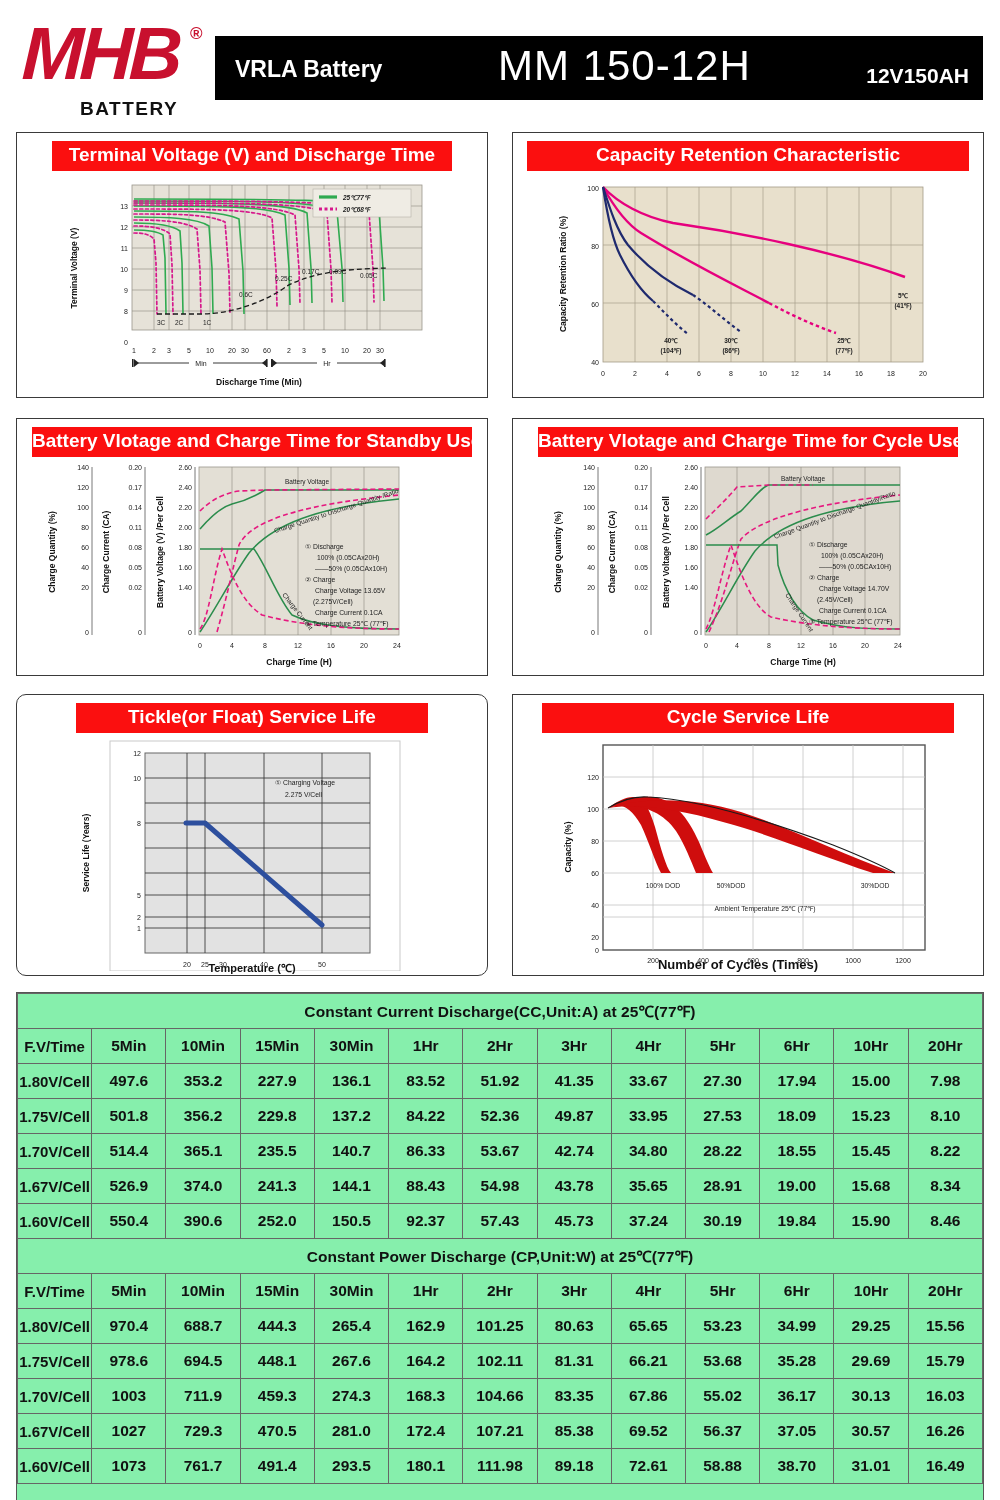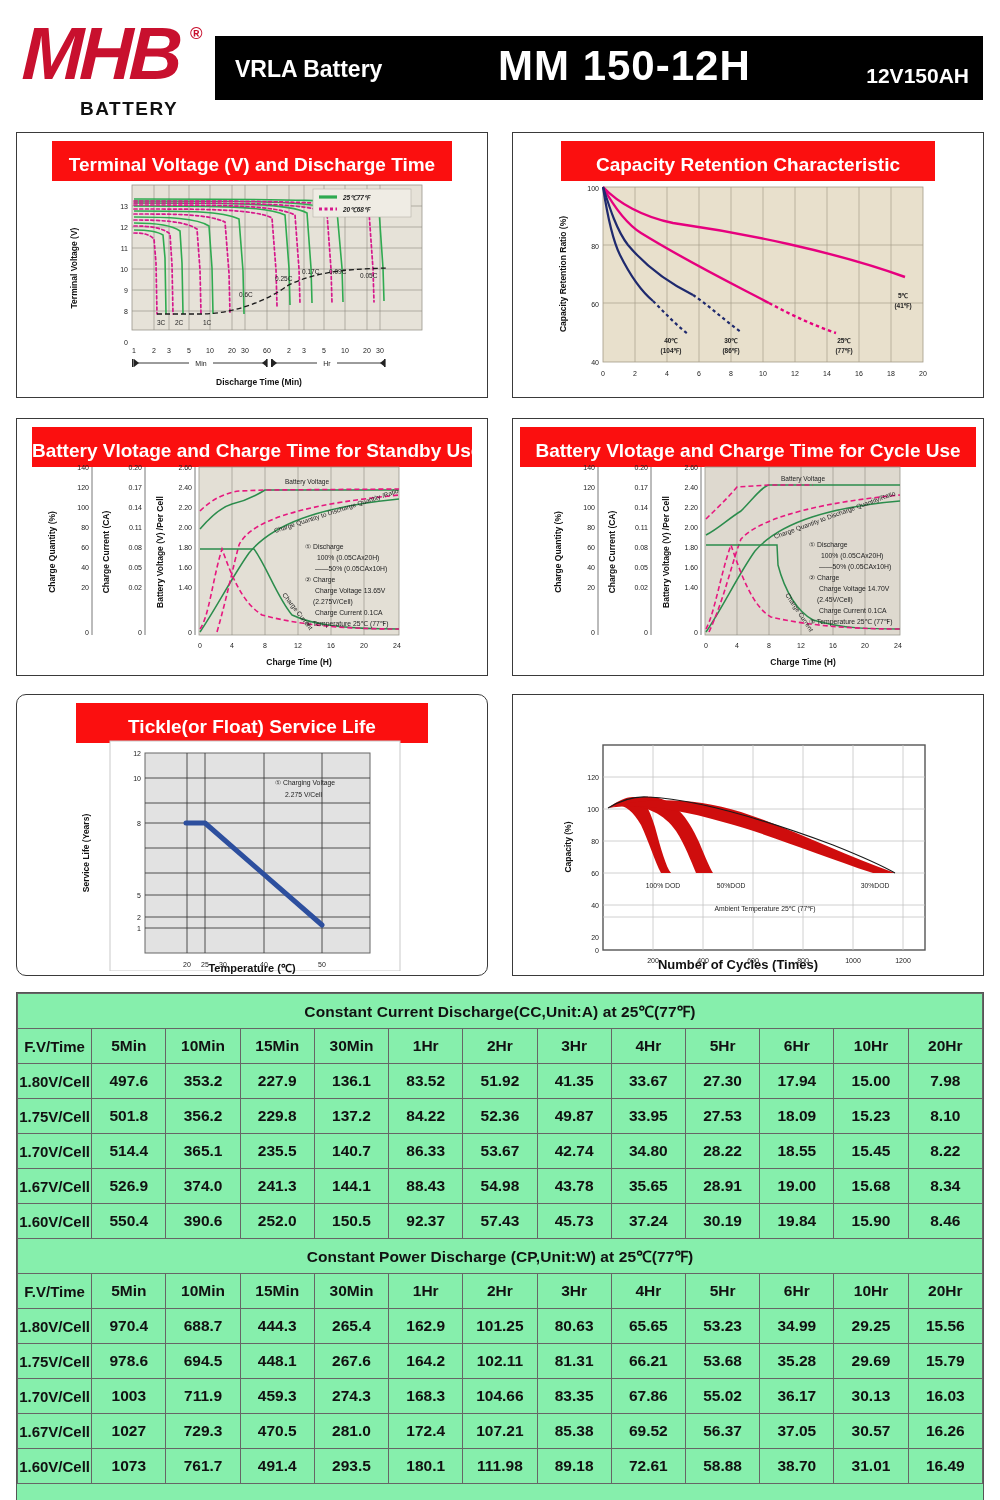--- a/index.html
+++ b/index.html
@@ -7,26 +7,26 @@
   .page{position:relative;width:1000px;height:1500px;overflow:hidden;}
 
   
   .header{position:absolute;left:0;top:0;width:1000px;height:122px;}
   .logo{position:absolute;left:22px;top:18px;width:190px;height:100px;}
   .logo-mhb{font-family:"Liberation Sans",sans-serif;font-weight:bold;font-size:74px;color:#c8102e;letter-spacing:-4px;line-height:72px;position:absolute;left:0;top:0;font-style:italic;transform:skewX(-2deg);}
   .logo-reg{position:absolute;left:168px;top:6px;font-size:17px;color:#c8102e;font-weight:bold;}
   .logo-battery{position:absolute;left:58px;top:80px;font-size:19px;font-weight:bold;color:#111;letter-spacing:1.5px;}
   .redbar{position:absolute;left:215px;top:36px;width:768px;height:64px;background:#000000;}
   .redbar .vrla{position:absolute;left:20px;top:20px;color:#fff;font-size:23px;font-weight:bold;}
-  .redbar .model{position:absolute;left:283px;top:6px;color:#fff;font-size:42px;font-weight:bold;letter-spacing:1px;}
+  .redbar .model{position:absolute;left:283px;top:6px;color:#fff;font-size:42px;font-weight:normal;letter-spacing:1px;}
   .redbar .cap{position:absolute;right:14px;top:28px;color:#fff;font-size:21px;font-weight:bold;}
 
   
   .panel{position:absolute;background:#fff;border:1.5px solid #3a3a3a;box-sizing:border-box;}
-  .panel-title{position:absolute;left:50%;transform:translateX(-50%);top:8px;background:#fb0f0f;color:#fff;text-align:center;font-size:19px;font-weight:bold;padding:13px 0 5px 0;white-space:nowrap;line-height:22px;}
+  .panel-title{position:absolute;left:50%;transform:translateX(-50%);top:8px;background:#fb0f0f;color:#fff;text-align:center;font-size:19px;font-weight:bold;padding:3px 0 5px 0;white-space:nowrap;line-height:22px;}
   .plotwrap{position:absolute;}
   svg{display:block;}
   .axlab{font-family:"Liberation Sans",sans-serif;font-size:7px;fill:#222;}
   .axtitle{font-family:"Liberation Sans",sans-serif;font-size:8.5px;fill:#111;font-weight:bold;}
   .curvelab{font-family:"Liberation Sans",sans-serif;font-size:6.5px;fill:#222;}
   .notelab{font-family:"Liberation Sans",sans-serif;font-size:6.8px;fill:#222;}
 
   
   .tablebox{position:absolute;left:16px;top:992px;width:968px;height:552px;border:1.5px solid #555;box-sizing:border-box;background:#86efac;}
   table.dt{border-collapse:collapse;width:100%;table-layout:fixed;}
@@ -168,21 +168,21 @@
         <rect x="172" y="183" width="24" height="14" fill="#fff"></rect>
         <text class="axlab" x="184" y="193" text-anchor="middle">Min</text>
         <rect x="300" y="183" width="20" height="14" fill="#fff"></rect>
         <text class="axlab" x="310" y="193" text-anchor="middle">Hr</text>
         <text class="axtitle" x="242" y="212" text-anchor="middle" font-size="9">Discharge Time (Min)</text>
       </svg>
     </div>
   </div>
 
   <div class="panel" style="left:512px;top:132px;width:472px;height:266px;">
-    <div class="panel-title" style="width:374px;">Capacity Retention Characteristic</div>
+    <div class="panel-title" style="width:442px;">Capacity Retention Characteristic</div>
     <div class="plotwrap" style="left:0;top:40px;">
       <svg width="470" height="220" viewBox="0 0 470 220">
         <rect x="90" y="14" width="320" height="175" fill="#e8e0cc" stroke="#a39b87" stroke-width="0.8"></rect>
         <g stroke="#a79f8b" stroke-width="0.7">
           <line x1="90" y1="72" x2="410" y2="72"></line>
             <line x1="90" y1="130" x2="410" y2="130"></line>
           <line x1="122" y1="14" x2="122" y2="189"></line>
             <line x1="154" y1="14" x2="154" y2="189"></line>
           <line x1="186" y1="14" x2="186" y2="189"></line>
             <line x1="218" y1="14" x2="218" y2="189"></line>
@@ -324,21 +324,21 @@
             <text x="314" y="191">16</text>
             <text x="347" y="191">20</text>
             <text x="380" y="191">24</text>
         </g>
         <text class="axtitle" x="282" y="208" text-anchor="middle" font-size="9.5">Charge Time (H)</text>
       </svg>
     </div>
   </div>
 
   <div class="panel" style="left:512px;top:418px;width:472px;height:258px;">
-    <div class="panel-title" style="width:456px;">Battery Vlotage and Charge Time for Cycle Use</div>
+    <div class="panel-title" style="width:420px;">Battery Vlotage and Charge Time for Cycle Use</div>
     <div class="plotwrap" style="left:0;top:38px;">
       <svg width="470" height="215" viewBox="0 0 470 215">
         <g stroke="#555" stroke-width="0.8">
           <line x1="85" y1="10" x2="85" y2="178"></line>
           <line x1="138" y1="10" x2="138" y2="178"></line>
           <line x1="188" y1="10" x2="188" y2="178"></line>
         </g>
         <g class="axlab" text-anchor="end" font-size="7">
           <text x="82" y="13">140</text>
             <text x="82" y="33">120</text>
@@ -459,20 +459,21 @@
             <text x="206" y="232">30</text>
           <text x="247" y="232">40</text>
             <text x="305" y="232">50</text>
         </g>
       </svg>
       <div style="position:absolute;left:0;top:225px;width:470px;text-align:center;font-size:11px;font-weight:bold;color:#111;">Temperature (℃)</div>
     </div>
   </div>
 
   <div class="panel" style="left:512px;top:694px;width:472px;height:282px;">
+    <div class="panel-title" style="width:412px;">Cycle Service Life</div>
     <div class="plotwrap" style="left:0;top:42px;">
       <svg width="470" height="234" viewBox="0 0 470 234">
         <rect x="90" y="8" width="322" height="205" fill="#fff" stroke="#555" stroke-width="1.4"></rect>
         <g stroke="#c4c4c4" stroke-width="0.8">
           <line x1="90" y1="40" x2="412" y2="40"></line>
             <line x1="90" y1="72" x2="412" y2="72"></line>
           <line x1="90" y1="104" x2="412" y2="104"></line>
             <line x1="90" y1="136" x2="412" y2="136"></line>
           <line x1="90" y1="168" x2="412" y2="168"></line>
             <line x1="90" y1="180" x2="412" y2="180"></line>

